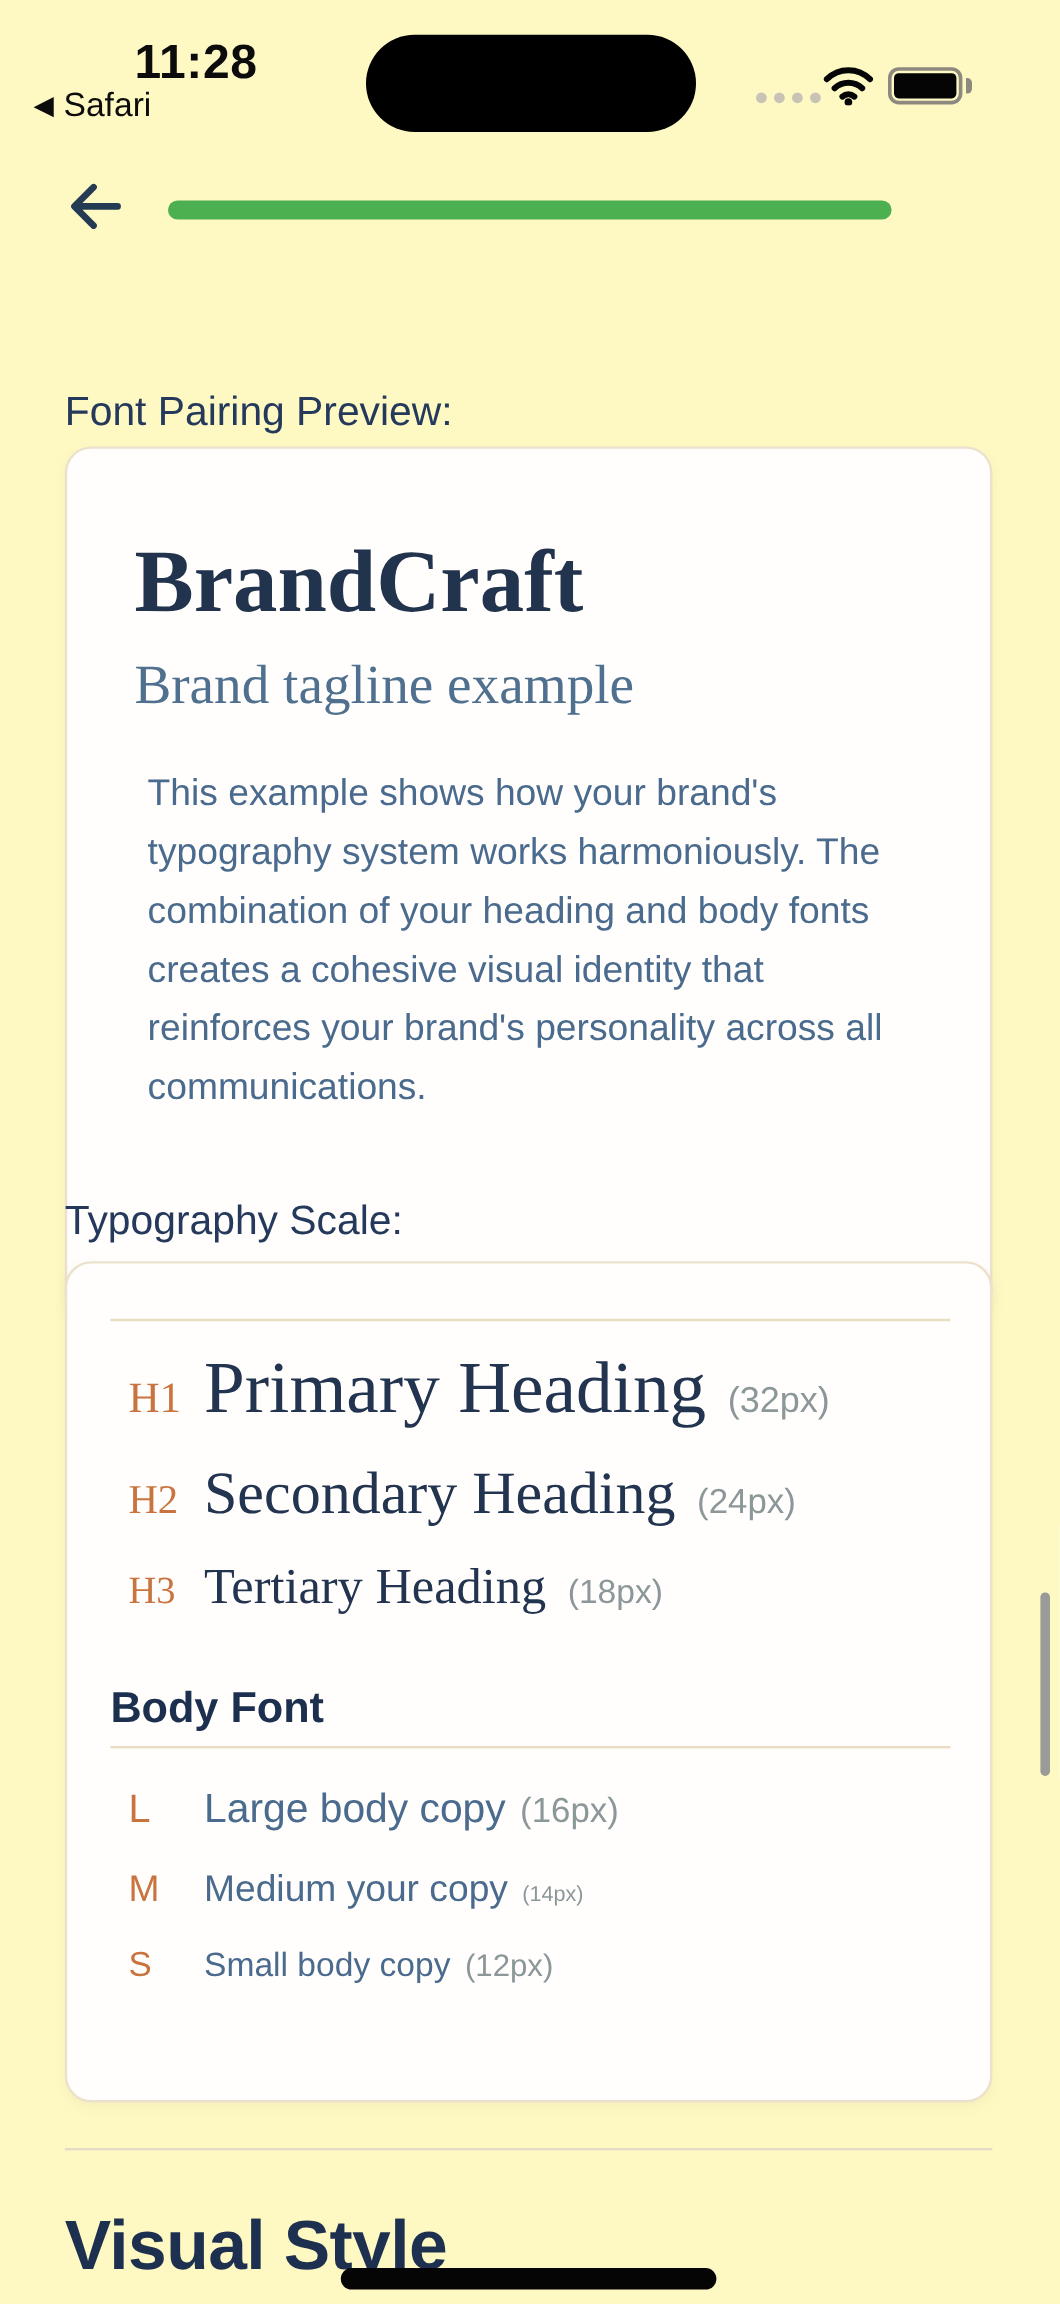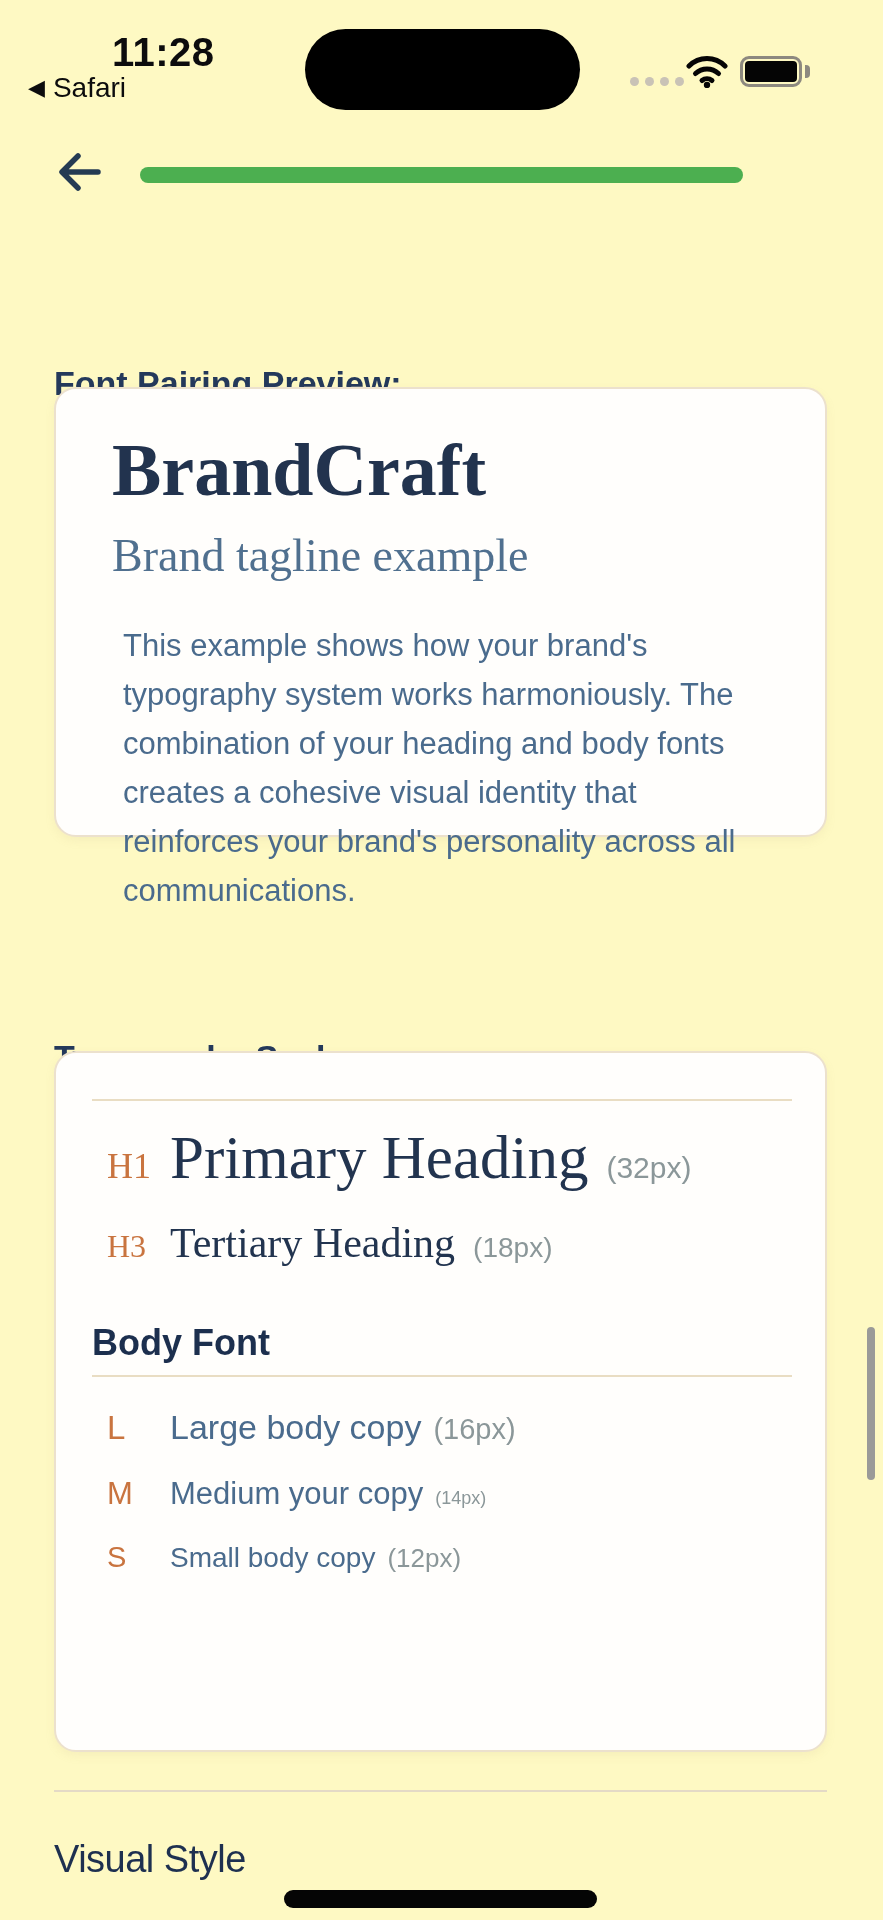--- a/index.html
+++ b/index.html
@@ -36,32 +36,32 @@
     background:#8d897f; border-radius:0 4px 4px 0; }
 
   
   .back-arrow { position:absolute; left:56px; top:150px; cursor:pointer; }
   .progress { position:absolute; left:140px; top:167px; width:603px; height:16px;
     background:#4caf50; border-radius:8px; }
 
   
   .section-label {
     position:absolute; left:54px;
-    font-size:34px; font-weight:700; color:#24395b;margin-top:40px;
+    font-size:34px; font-weight:400; color:#24395b;
   }
   #label-pairing { top:324px; }
   #label-scale   { top:998px; }
 
   
   .card {
     position:absolute; left:54px; width:773px;
     background:#fffefc; border:2px solid #ece1cd; border-radius:22px;
     box-shadow:0 4px 10px rgba(180,160,120,0.10);
   }
-  #card-pairing { top:387px; height:450px; padding:38px 56px; }
+  #card-pairing { top:372px; height:727px; padding:68px 56px; }
   #card-scale   { top:1051px; height:701px; padding:36px 33px 0 36px; }
 
   .brand-name {
     font-family:"Liberation Serif","DejaVu Serif",serif;
     font-size:74px; font-weight:600; color:#22334e; line-height:1.18;
   }
   .brand-tagline {
     font-family:"Liberation Serif","DejaVu Serif",serif;
     font-size:46px; font-weight:400; color:#50708f; margin-top:16px; line-height:1.15;
   }
@@ -107,21 +107,21 @@
   .s-row .tag { font-size:29px; }
   .s-row .txt { font-size:28px; line-height:38px; color:#4a6b8d; }
   .s-row .sz { font-size:26px; }
   .bodyrow .sz { margin-left:12px; }
 
   
   .page-divider { position:absolute; left:54px; top:1790px; width:773px; height:2px;
     background:#e4dac6; }
   .visual-style {
     position:absolute; left:54px; top:1838px;
-    font-size:38px; font-weight:400; color:#1e3050; letter-spacing:-0.5px;
+    font-size:58px; font-weight:700; color:#1e3050; letter-spacing:-0.5px;
   }
   .home-indicator { position:absolute; left:284px; top:1890px; width:313px; height:18px;
     background:#050505; border-radius:9px; }
   .scrollbar-thumb { position:absolute; left:867px; top:1327px; width:8px; height:153px;
     background:#9a9a98; border-radius:4px; }
 </style>
 </head>
 <body>
 
 <div class="page">
@@ -168,20 +168,25 @@
   <div class="section-label" id="label-scale">Typography Scale:</div>
   <div class="card" id="card-scale">
 
     <div class="group-rule"></div>
 
     <div class="type-row h1-row">
       <span class="tag serif-tag">H1</span>
       <span class="txt">Primary Heading</span>
       <span class="sz">(32px)</span>
     </div>
+    <div class="type-row h2-row">
+      <span class="tag serif-tag">H2</span>
+      <span class="txt">Secondary Heading</span>
+      <span class="sz">(24px)</span>
+    </div>
     <div class="type-row h3-row">
       <span class="tag serif-tag">H3</span>
       <span class="txt">Tertiary Heading</span>
       <span class="sz">(18px)</span>
     </div>
 
     <div class="group-title body-font-title">Body Font</div>
     <div class="group-rule"></div>
 
     <div class="type-row bodyrow l-row">

